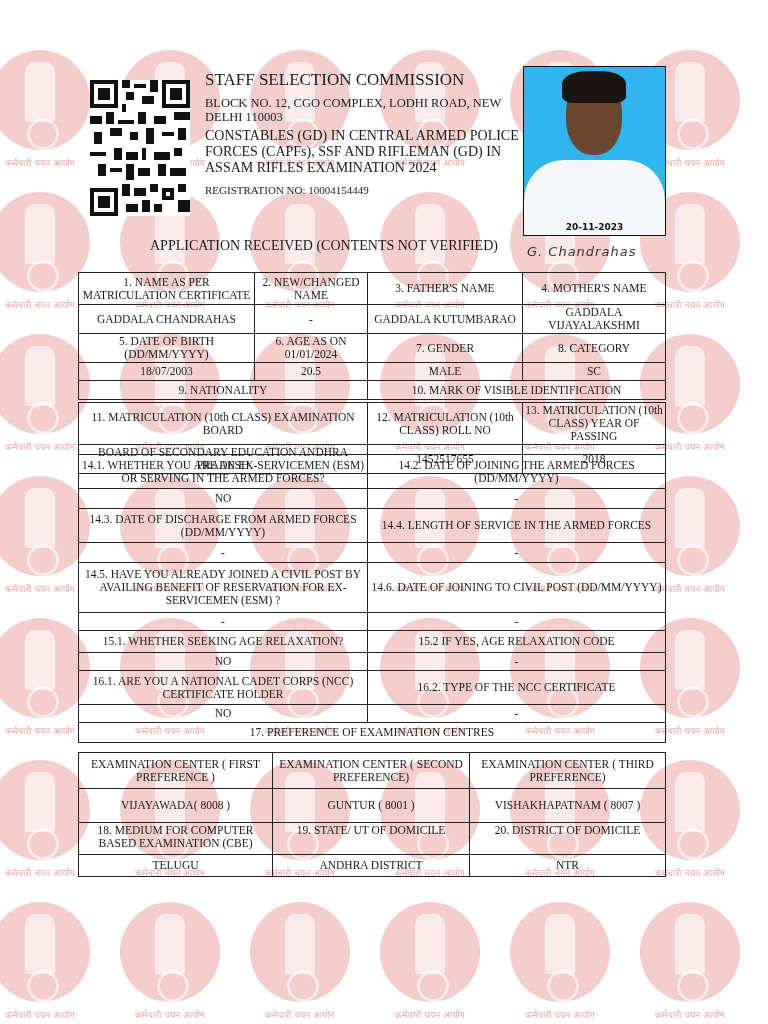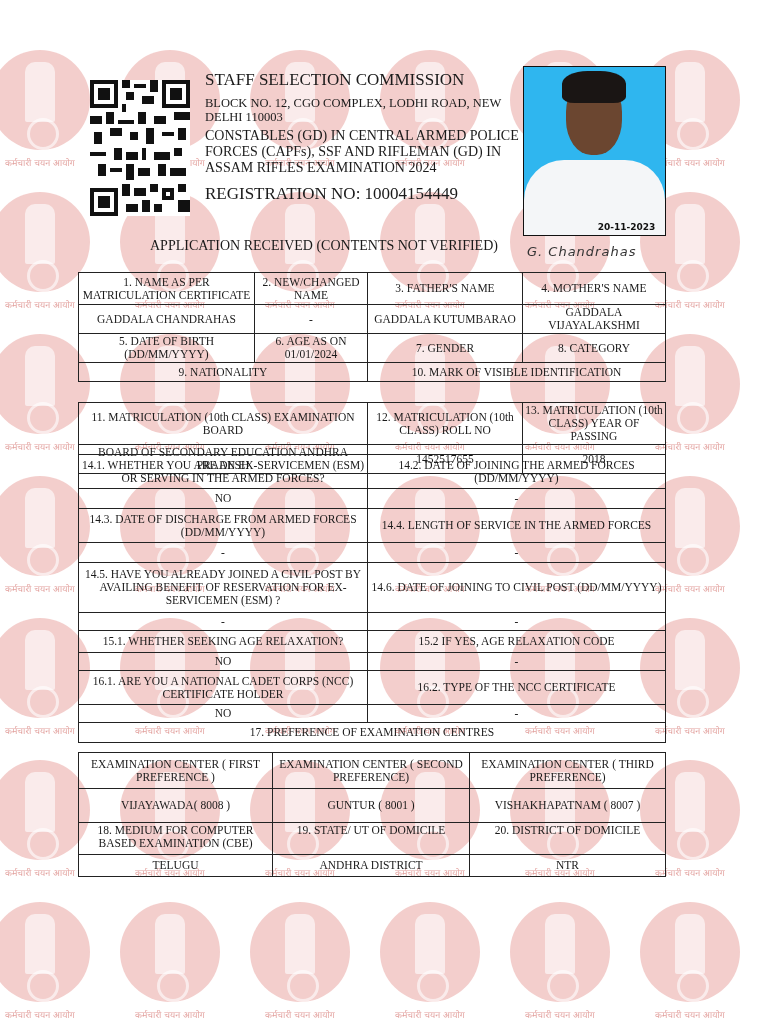--- a/index.html
+++ b/index.html
@@ -11,26 +11,26 @@
               background:#e9a5a2; opacity:0.55; }
   .wm .pillar { position:absolute; left:50px; top:22px; width:30px; height:60px; background:#fff; opacity:0.6; border-radius:10px 10px 2px 2px; }
   .wm .ring { position:absolute; left:52px; top:78px; width:26px; height:26px; border-radius:50%; border:3px solid #fff; opacity:0.6; }
   .wm .txt { position:absolute; left:20px; top:116px; width:90px; text-align:center; font-size:9px; color:#dc8c88; opacity:0.8; font-family:"DejaVu Sans", sans-serif; }
   .content { position:absolute; left:0; top:0; width:768px; height:1024px; z-index:1; }
   .qr { position:absolute; left:90px; top:80px; width:100px; height:136px; }
   .header { position:absolute; left:205px; top:70px; width:320px; }
   .header .title { font-size:17px; margin-bottom:6px; }
   .header .addr { font-size:12.5px; line-height:14px; margin-bottom:4px; }
   .header .exam { font-size:14px; line-height:16px; margin-bottom:8px; }
-  .header .reg { font-size:17px; }
+  .header .reg { font-size:11px; }
   .photo { position:absolute; left:523px; top:66px; width:141px; height:168px; border:1.5px solid #111; background:#2fb6ef; overflow:hidden; }
   .photo .shirt { position:absolute; left:0; bottom:0; width:141px; height:75px; background:#f4f6f8; border-radius:40px 40px 0 0; }
   .photo .head { position:absolute; left:42px; top:10px; width:56px; height:78px; background:#6b4630; border-radius:45% 45% 45% 45%; }
   .photo .hair { position:absolute; left:38px; top:4px; width:64px; height:32px; background:#1a1514; border-radius:40% 40% 20% 20%; }
-  .photo .date { position:absolute; left:0; bottom:3px; width:141px; text-align:center; font-family:"DejaVu Sans", sans-serif; font-weight:bold; font-size:9px; color:#111;margin-left:32px; }
+  .photo .date { position:absolute; left:0; bottom:3px; width:141px; text-align:center; font-family:"DejaVu Sans", sans-serif; font-weight:bold; font-size:9px; color:#111; }
   .signature { position:absolute; left:527px; top:244px; font-family:"DejaVu Sans", sans-serif; font-style:italic; font-size:13px; color:#333; letter-spacing:1px; }
   .app-status { position:absolute; left:150px; top:238px; font-size:14px; }
   table { border-collapse:collapse; position:absolute; left:78px; width:587px; table-layout:fixed; }
   td { border:1.3px solid #222; text-align:center; font-size:11.5px; line-height:13px; padding:1px 2px; vertical-align:middle; background:transparent; }
 </style>
 </head>
 <body>
 
 <div class="wm-layer" id="wm-layer">
     <div class="wm" style="left: -25px; top: 40px;">
@@ -379,20 +379,26 @@
       <td>-</td>
       <td>GADDALA KUTUMBARAO</td>
       <td>GADDALA VIJAYALAKSHMI</td>
     </tr>
     <tr style="height:18px">
       <td>5. DATE OF BIRTH (DD/MM/YYYY)</td>
       <td>6. AGE AS ON 01/01/2024</td>
       <td>7. GENDER</td>
       <td>8. CATEGORY</td>
     </tr>
+    <tr style="height:18px">
+      <td>18/07/2003</td>
+      <td>20.5</td>
+      <td>MALE</td>
+      <td>SC</td>
+    </tr>
     <tr style="height:19px">
       <td colspan="2">9. NATIONALITY</td>
       <td colspan="2">10. MARK OF VISIBLE IDENTIFICATION</td>
     </tr>
   </tbody>
     </table>
 
   <table style="top:402px;">
     <colgroup>
         <col style="width:289px">

